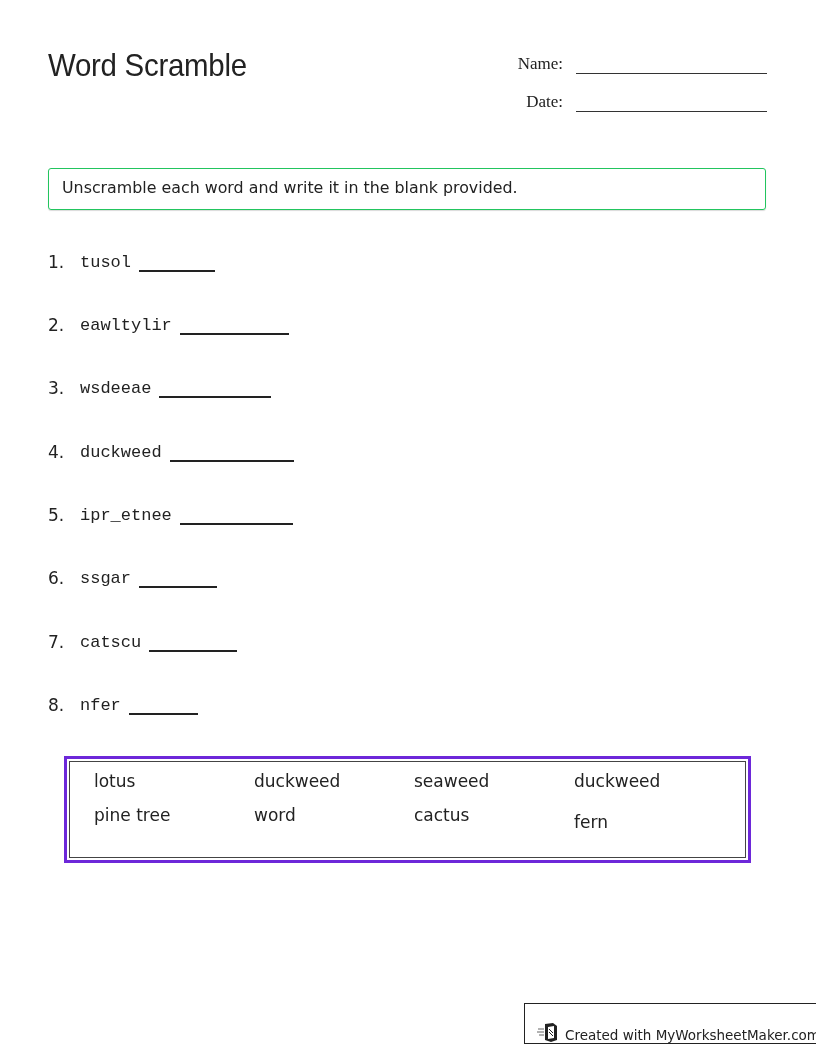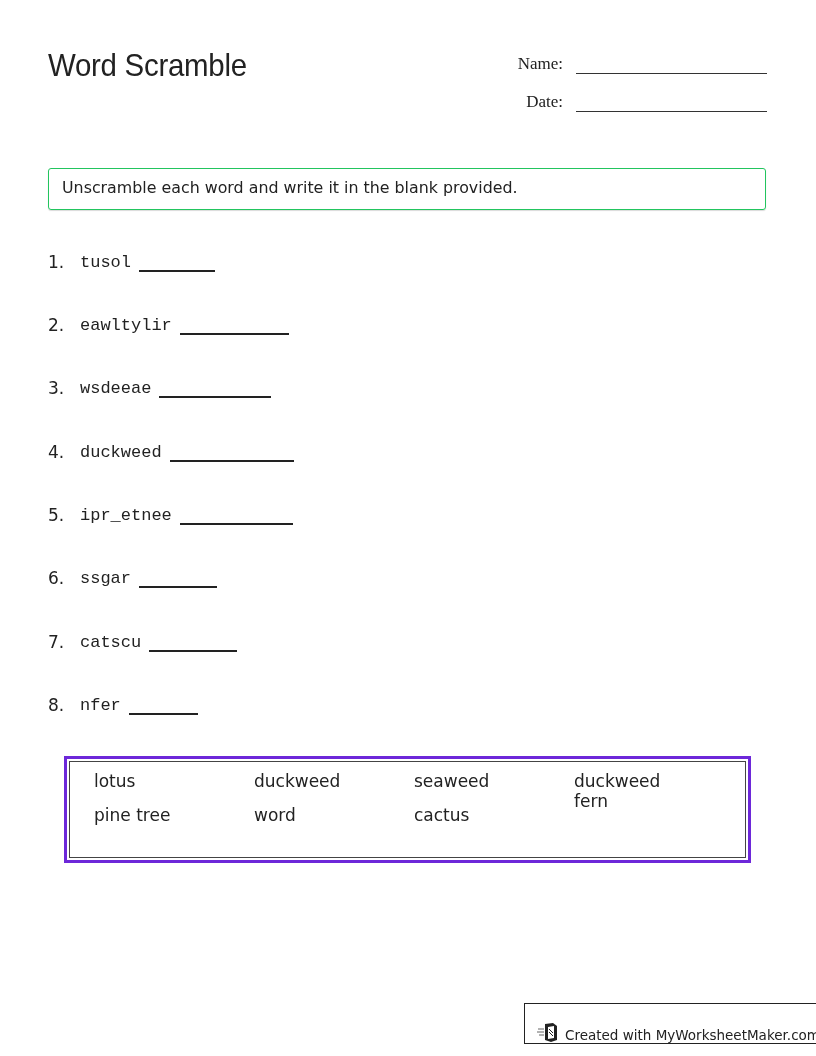--- a/index.html
+++ b/index.html
@@ -85,21 +85,21 @@
 <div class="bank">
   <div class="inner"></div>
   <div id="bank-words">
       <span class="w" style="left: 27px; top: 12px;">lotus</span>
       <span class="w" style="left: 187px; top: 12px;">duckweed</span>
       <span class="w" style="left: 347px; top: 12px;">seaweed</span>
       <span class="w" style="left: 507px; top: 12px;">duckweed</span>
       <span class="w" style="left: 27px; top: 46px;">pine tree</span>
       <span class="w" style="left: 187px; top: 46px;">word</span>
       <span class="w" style="left: 347px; top: 46px;">cactus</span>
-      <span class="w" style="left: 507px; top: 32px;">fern</span>
+      <span class="w" style="left: 507px; top: 53px;">fern</span>
     </div>
 </div>
 
 <div class="footer">
   <svg class="ico" viewBox="0 0 22 22">
     <line x1="1" y1="8" x2="7" y2="8" stroke="#666" stroke-width="1"></line>
     <line x1="0" y1="11" x2="7" y2="11" stroke="#666" stroke-width="1"></line>
     <line x1="2" y1="14" x2="7" y2="14" stroke="#666" stroke-width="1"></line>
     <path d="M8 3 L16 2 L20 5 L20 19 L14 21 L8 19 Z" fill="#222"></path>
     <path d="M11 6 L17 5 L17 17 L11 18 Z" fill="#fff"></path>

